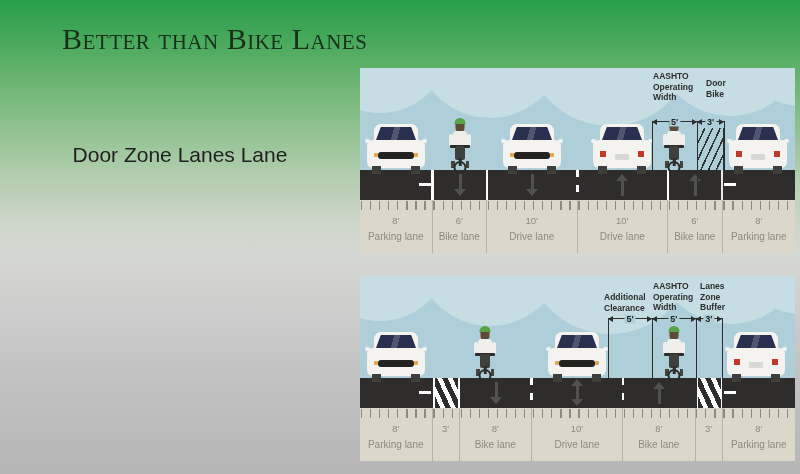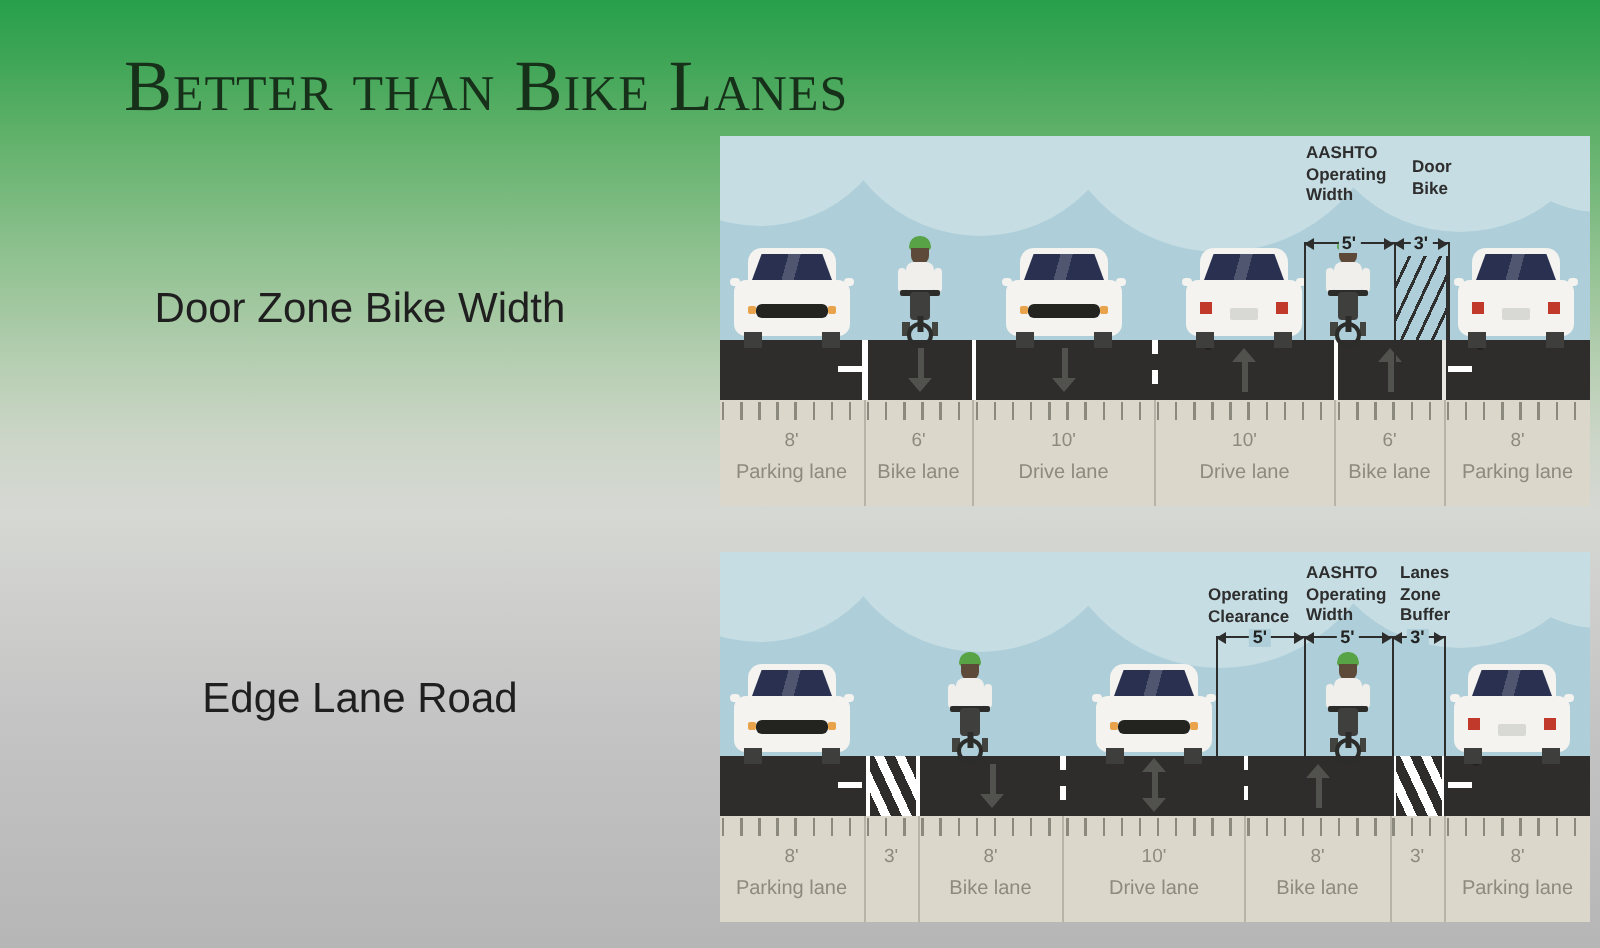--- a/index.html
+++ b/index.html
@@ -1,20 +1,20 @@
 <!DOCTYPE html>
 <html><head>
 <meta charset="utf-8">
 <style>
   html,body{margin:0;padding:0;}
   body{width:800px;height:474px;overflow:hidden;font-family:"Liberation Sans",sans-serif;}
   #slide{position:relative;width:800px;height:474px;overflow:hidden;
     background:linear-gradient(180deg,#27a04b 0%,#3ea556 6%,#63b26c 15%,#8cc08d 26%,#b2cdae 37%,#cbd5c7 46%,#d6d8d3 54%,#cfd0ce 63%,#c3c4c3 76%,#b5b6b5 100%);}
   .title{position:absolute;left:62px;top:22px;font-family:"Liberation Serif",serif;
-    font-variant:small-caps;font-size:36px;letter-spacing:.5px;color:#17301a;}
+    font-variant:small-caps;font-size:30px;letter-spacing:.5px;color:#17301a;}
   .row-label{position:absolute;left:40px;width:280px;text-align:center;font-size:21px;color:#1f1f1f;}
   .row-label.r1{top:143px;}
   .row-label.r2{top:338px;}
 
   .diagram{position:absolute;left:360px;width:435px;height:185px;}
   .d1{top:68px;} .d2{top:276px;}
   .sky{position:absolute;left:0;top:0;width:435px;height:102px;background:#aecfd9;overflow:hidden;}
   .cloud{position:absolute;border-radius:50%;background:#c6dde3;}
   .road{position:absolute;left:0;top:102px;width:435px;height:30px;background:#2e2d2b;}
   .ruler{position:absolute;left:0;top:132px;width:435px;height:53px;background:#dbd7cb;}
@@ -81,22 +81,21 @@
   .cy-pedal{position:absolute;top:43px;width:3.5px;height:7px;background:#43433f;}
   .cy-pl{left:4px;} .cy-pr{right:4px;}
   .cy-wheel{position:absolute;left:50%;transform:translateX(-50%);bottom:0;width:13px;height:13px;border:2.5px solid #2c2c2a;border-radius:50%;box-sizing:border-box;}
 </style>
 </head>
 <body>
 
 <div id="slide">
 
   <div class="title">Better than Bike Lanes</div>
-  <div class="row-label r1">Door Zone Bike Width</div>
-  <div class="row-label r2">Edge Lane Road</div>
+  <div class="row-label r1">Door Zone Lanes Lane</div>
 
   <div class="diagram d1">
     <div class="sky">
       <div class="cloud" style="left:-50px;top:-95px;width:140px;height:140px;"></div>
       <div class="cloud" style="left:55px;top:-100px;width:150px;height:150px;"></div>
       <div class="cloud" style="left:165px;top:-112px;width:170px;height:170px;"></div>
       <div class="cloud" style="left:295px;top:-102px;width:150px;height:150px;"></div>
       <div class="cloud" style="left:380px;top:-82px;width:120px;height:120px;"></div>
     </div>
 
@@ -362,21 +361,21 @@
         <div class="exh"></div>
       <div class="wheel wl"></div>
         <div class="wheel wr"></div>
     </div>
 
     <div class="ext" style="left:248px;top:42px;height:92px;"></div>
     <div class="ext" style="left:292px;top:42px;height:92px;"></div>
     <div class="ext" style="left:335.5px;top:42px;height:92px;"></div>
     <div class="ext" style="left:362px;top:42px;height:92px;"></div>
 
-    <div class="ann" style="left:244px;top:16px;width:46px;">Operating Clearance</div>
+    <div class="ann" style="left:244px;top:16px;width:46px;">Additional Clearance</div>
     <div class="ann" style="left:293px;top:5px;width:52px;">AASHTO Operating Width</div>
     <div class="ann" style="left:340px;top:5px;width:30px;">Lanes Zone Buffer</div>
 
     <div class="dim" style="left:248px;top:38px;width:44px;">
       <div class="dl"></div>
         <div class="dal"></div>
         <div class="dar"></div>
       <div class="dt">5'</div>
     </div>
     <div class="dim" style="left:292px;top:38px;width:43.5px;">

